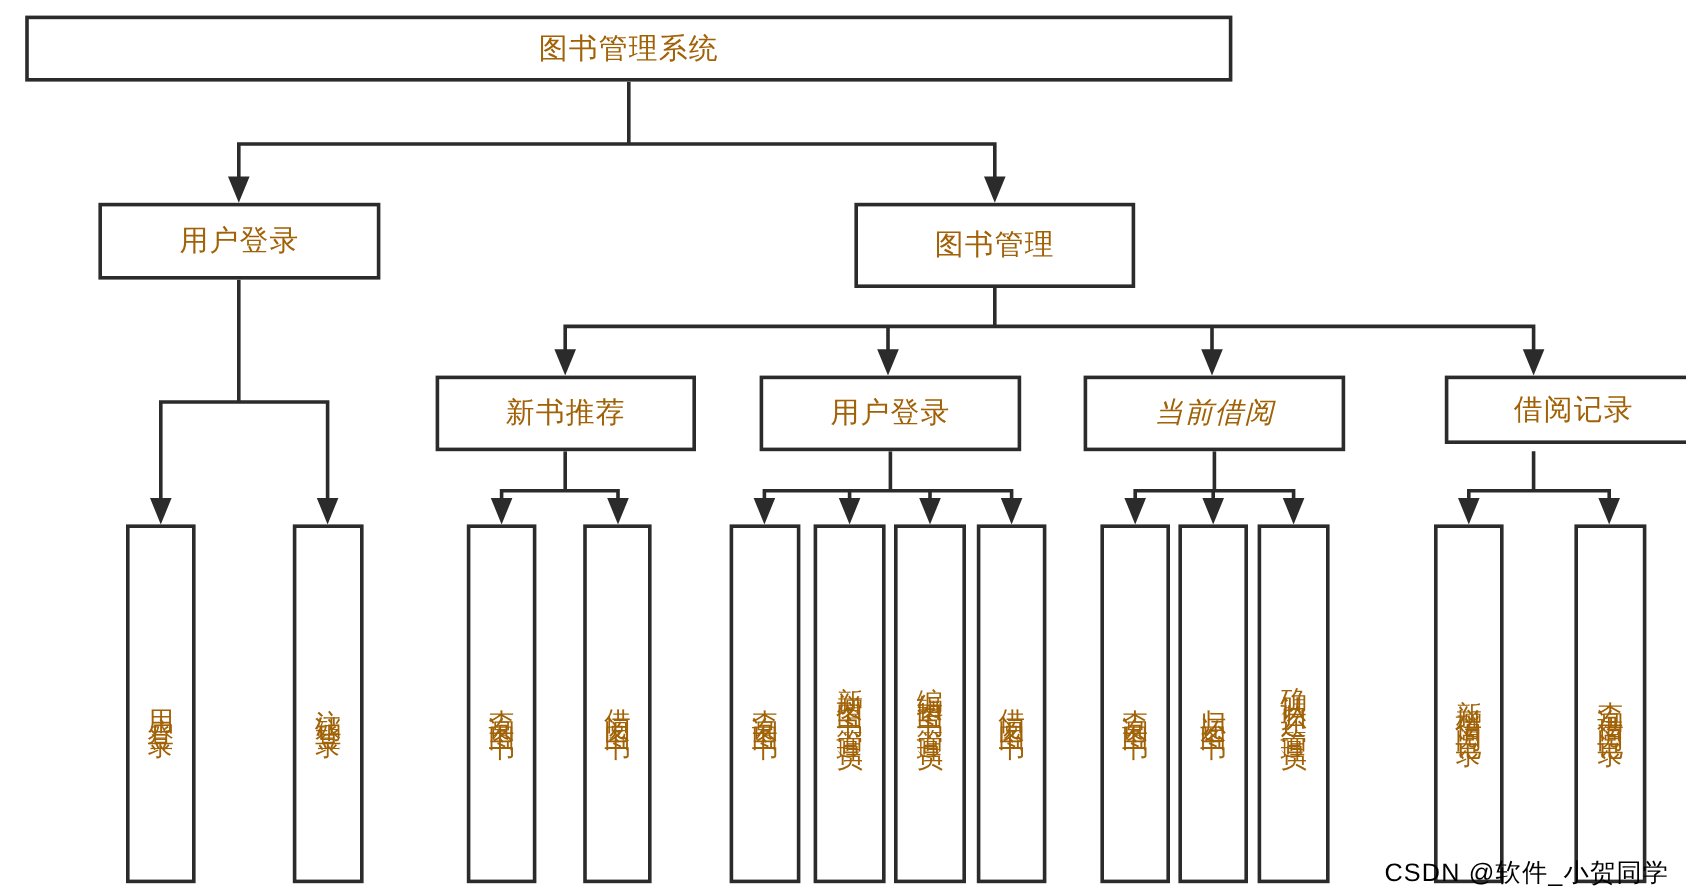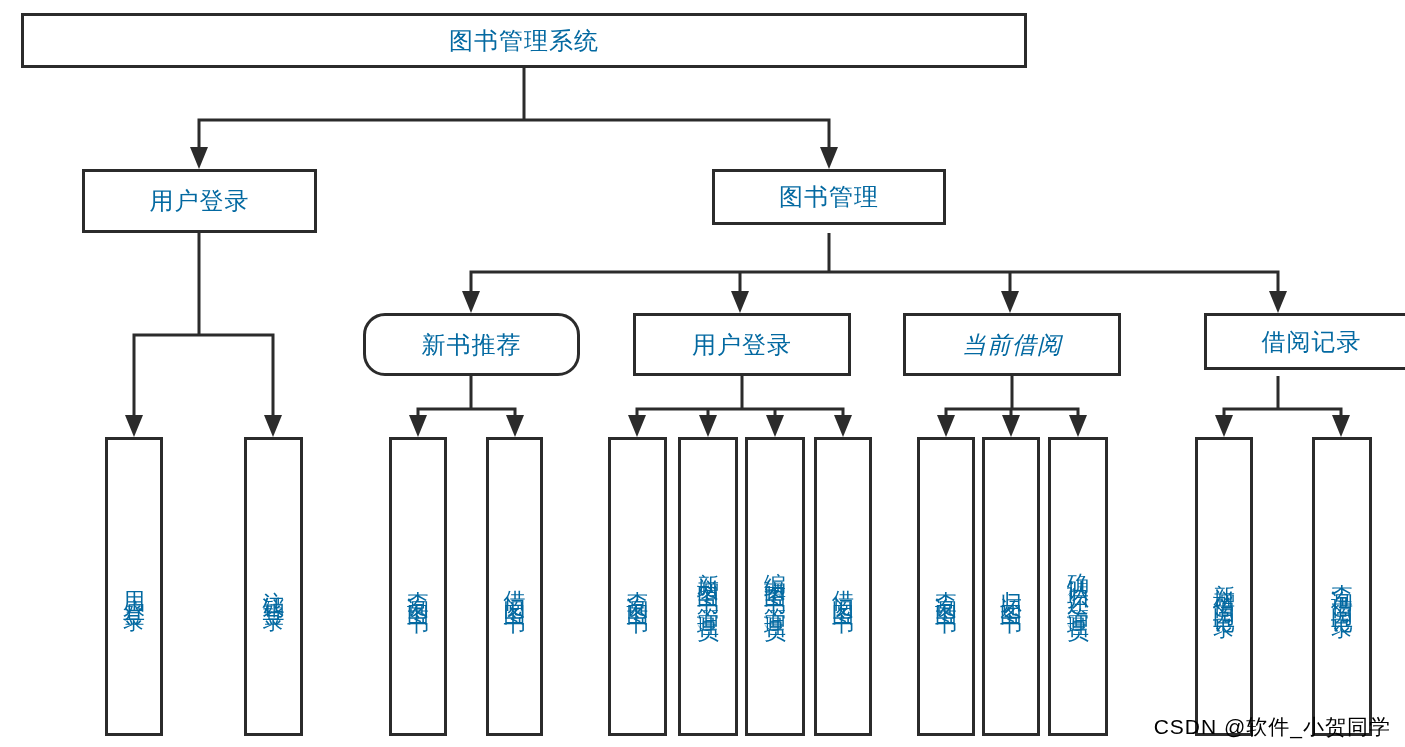--- a/index.html
+++ b/index.html
@@ -14,21 +14,21 @@
   #connectors {
     position: absolute;
     left: 0; top: 0;
     width: 1405px; height: 747px;
   }
   .node {
     position: absolute;
     box-sizing: border-box;
     background: #ffffff;
     border: 3px solid #2b2b2b;
-    color: #0369a1;
+    color: #a16207;
     display: flex;
     align-items: center;
     justify-content: center;
     text-align: center;
   }
   .node.h {
     font-size: 24px;
     letter-spacing: 1px;
     line-height: 1;
   }
@@ -37,22 +37,22 @@
     text-orientation: mixed;
     font-size: 22px;
     letter-spacing: 7px;
     line-height: 1;
     top: 437px;
     height: 299px;
   }
   
   .n-root           { left: 21px;   top: 13px;  width: 1006px; height: 55px; }
   .n-user-login     { left: 82px;   top: 169px; width: 235px;  height: 64px; }
-  .n-book-mgmt      { left: 712px;  top: 169px; width: 234px;  height: 56px; }
-  .n-new-book-rec   { left: 363px;  top: 313px; width: 217px;  height: 63px; border-radius: 22px; }
+  .n-book-mgmt      { left: 712px;  top: 169px; width: 234px;  height: 71px; }
+  .n-new-book-rec   { left: 363px;  top: 313px; width: 217px;  height: 63px; }
   .n-book-borrow    { left: 633px;  top: 313px; width: 218px;  height: 63px; }
   .n-current-borrow { left: 903px;  top: 313px; width: 218px;  height: 63px; font-style: italic; }
   .n-borrow-records { left: 1172px; top: 313px; width: 215px;  height: 57px; margin-left: 32px; }
   
   .n-ul-login    { left: 105px;  width: 58px; }
   .n-ul-logout   { left: 244px;  width: 59px; }
   .n-nbr-query   { left: 389px;  width: 58px; }
   .n-nbr-borrow  { left: 486px;  width: 57px; }
   .n-bb-query    { left: 608px;  width: 59px; }
   .n-bb-add      { left: 678px;  width: 60px; }

